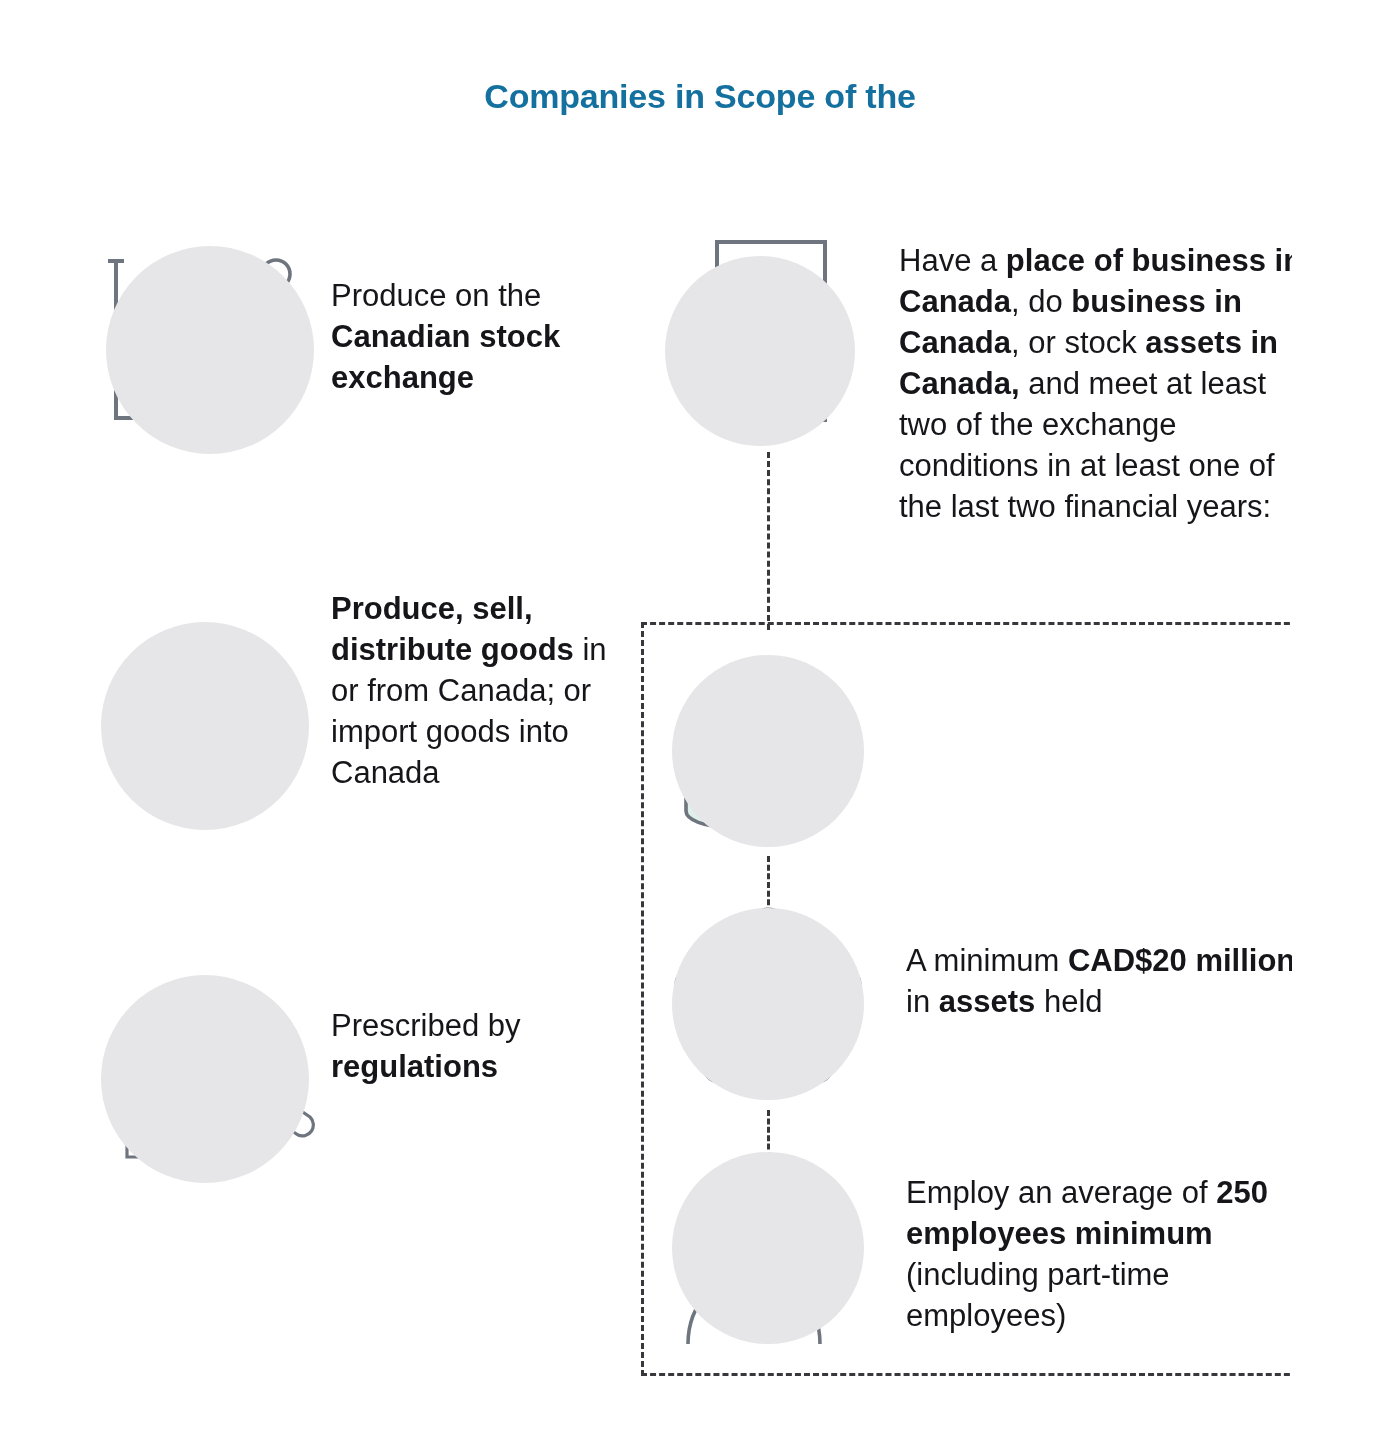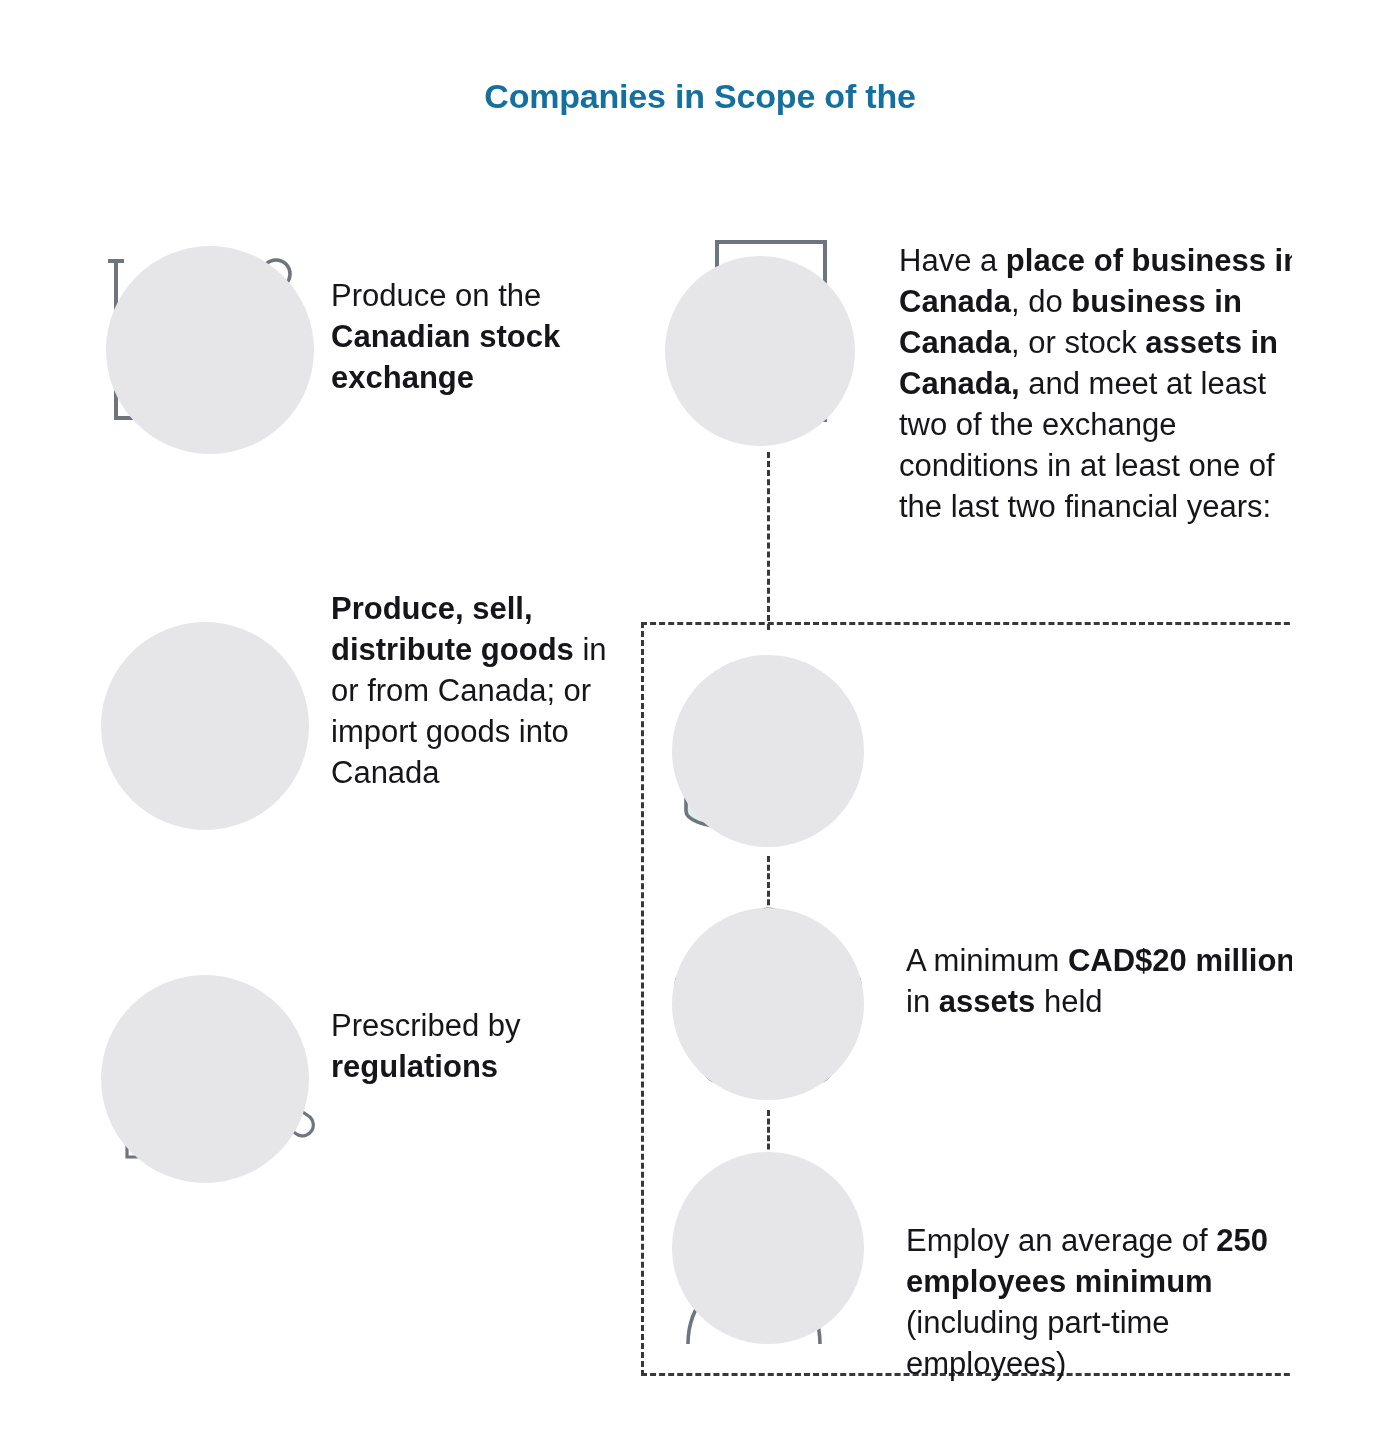--- a/index.html
+++ b/index.html
@@ -250,17 +250,17 @@
   <div class="vdash" style="left:767px; top:1110px; height:48px;"></div>
 
   <div class="block" style="left:672px; top:1152px; width:200px; height:200px;">
     <div class="icon-circle" style="left:0px; top:0px; width:192px; height:192px;"></div>
     <svg width="200" height="200" viewBox="0 0 200 200">
       <ellipse cx="82" cy="60" rx="44" ry="50" fill="#dff0ec" stroke="#6e757f" stroke-width="3.6"></ellipse>
       <path d="M16 192 a66 72 0 0 1 132 0" fill="#ffffff" stroke="#6e757f" stroke-width="3.6"></path>
     </svg>
   </div>
 
-  <div class="txt" style="left:906px; top:1172px; width:390px;margin-top:48px;">
+  <div class="txt" style="left:906px; top:1172px; width:390px;">
     <span>Employ an average of </span><b>250 employees minimum</b><span> (including part-time employees)</span>
   </div>
 
 </div>
 
 </body></html>

